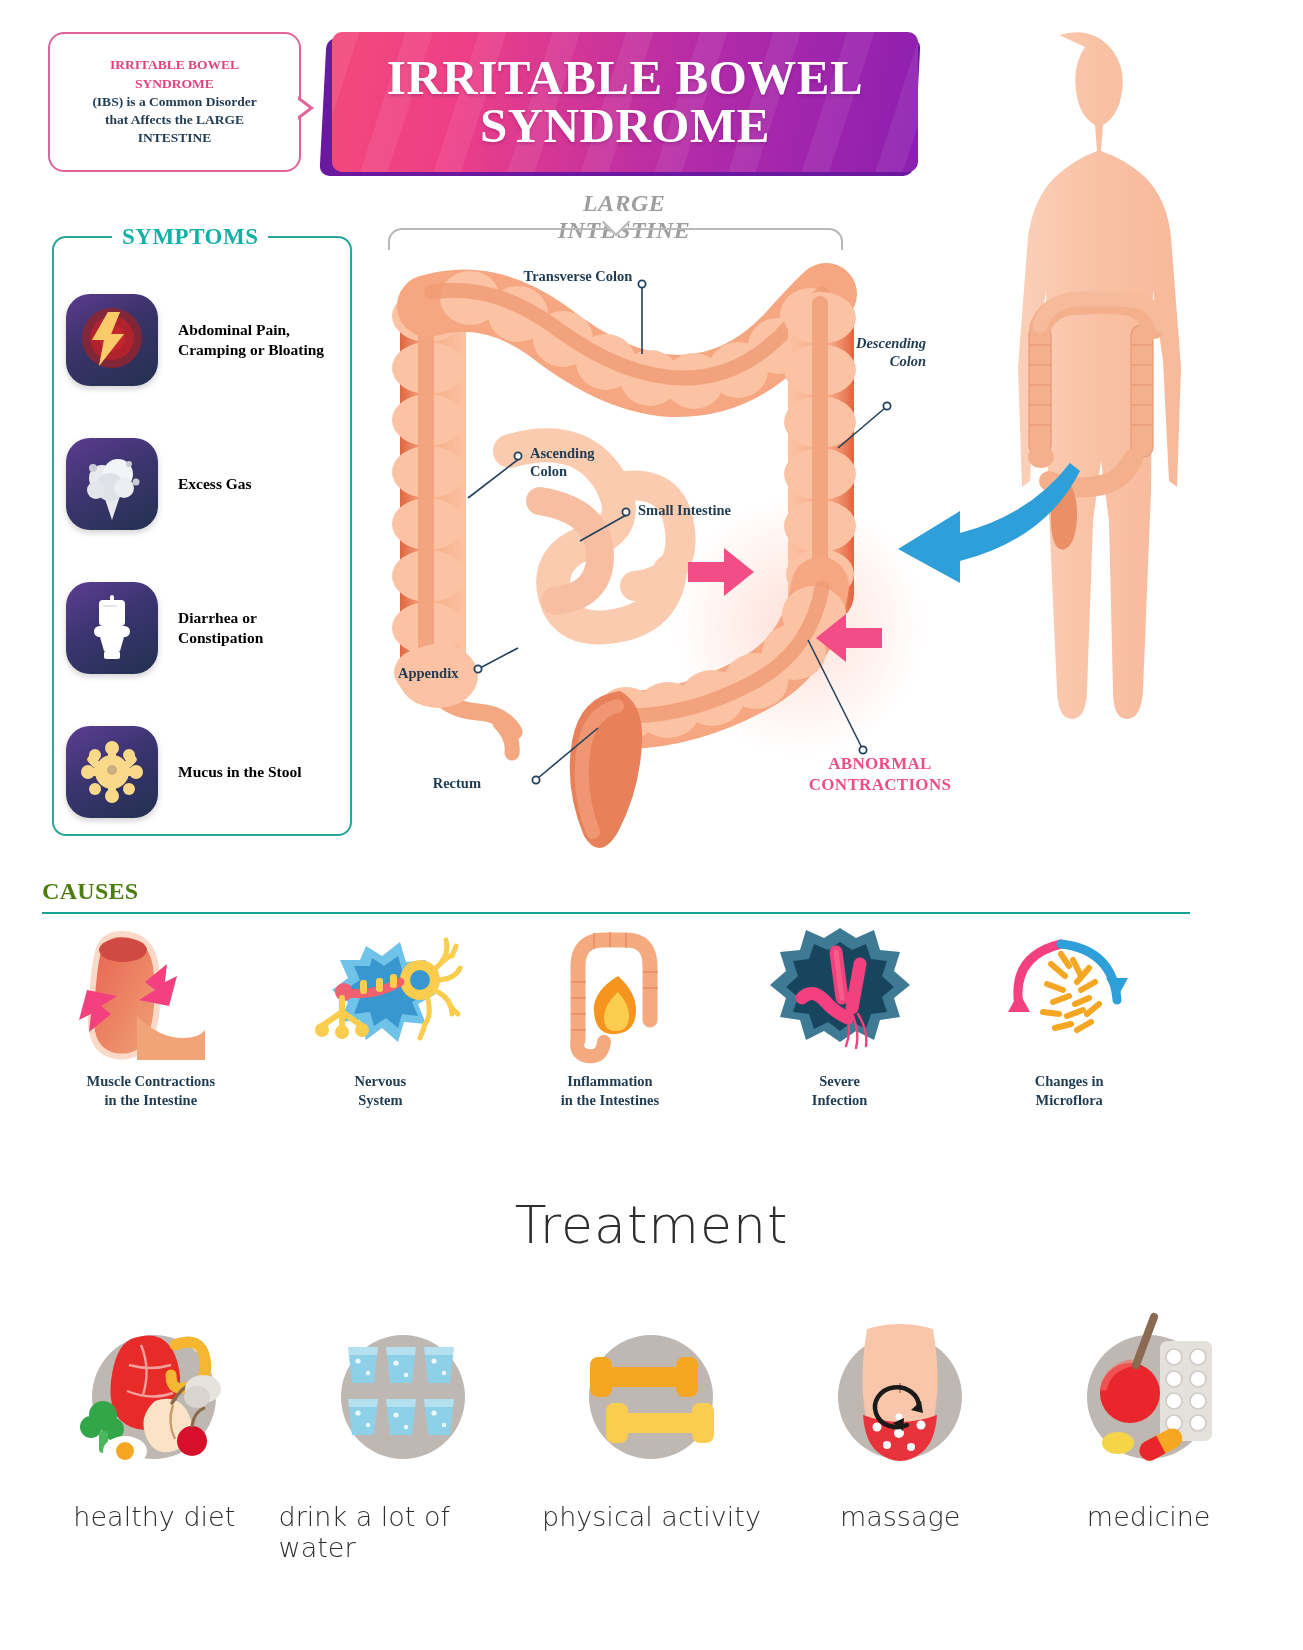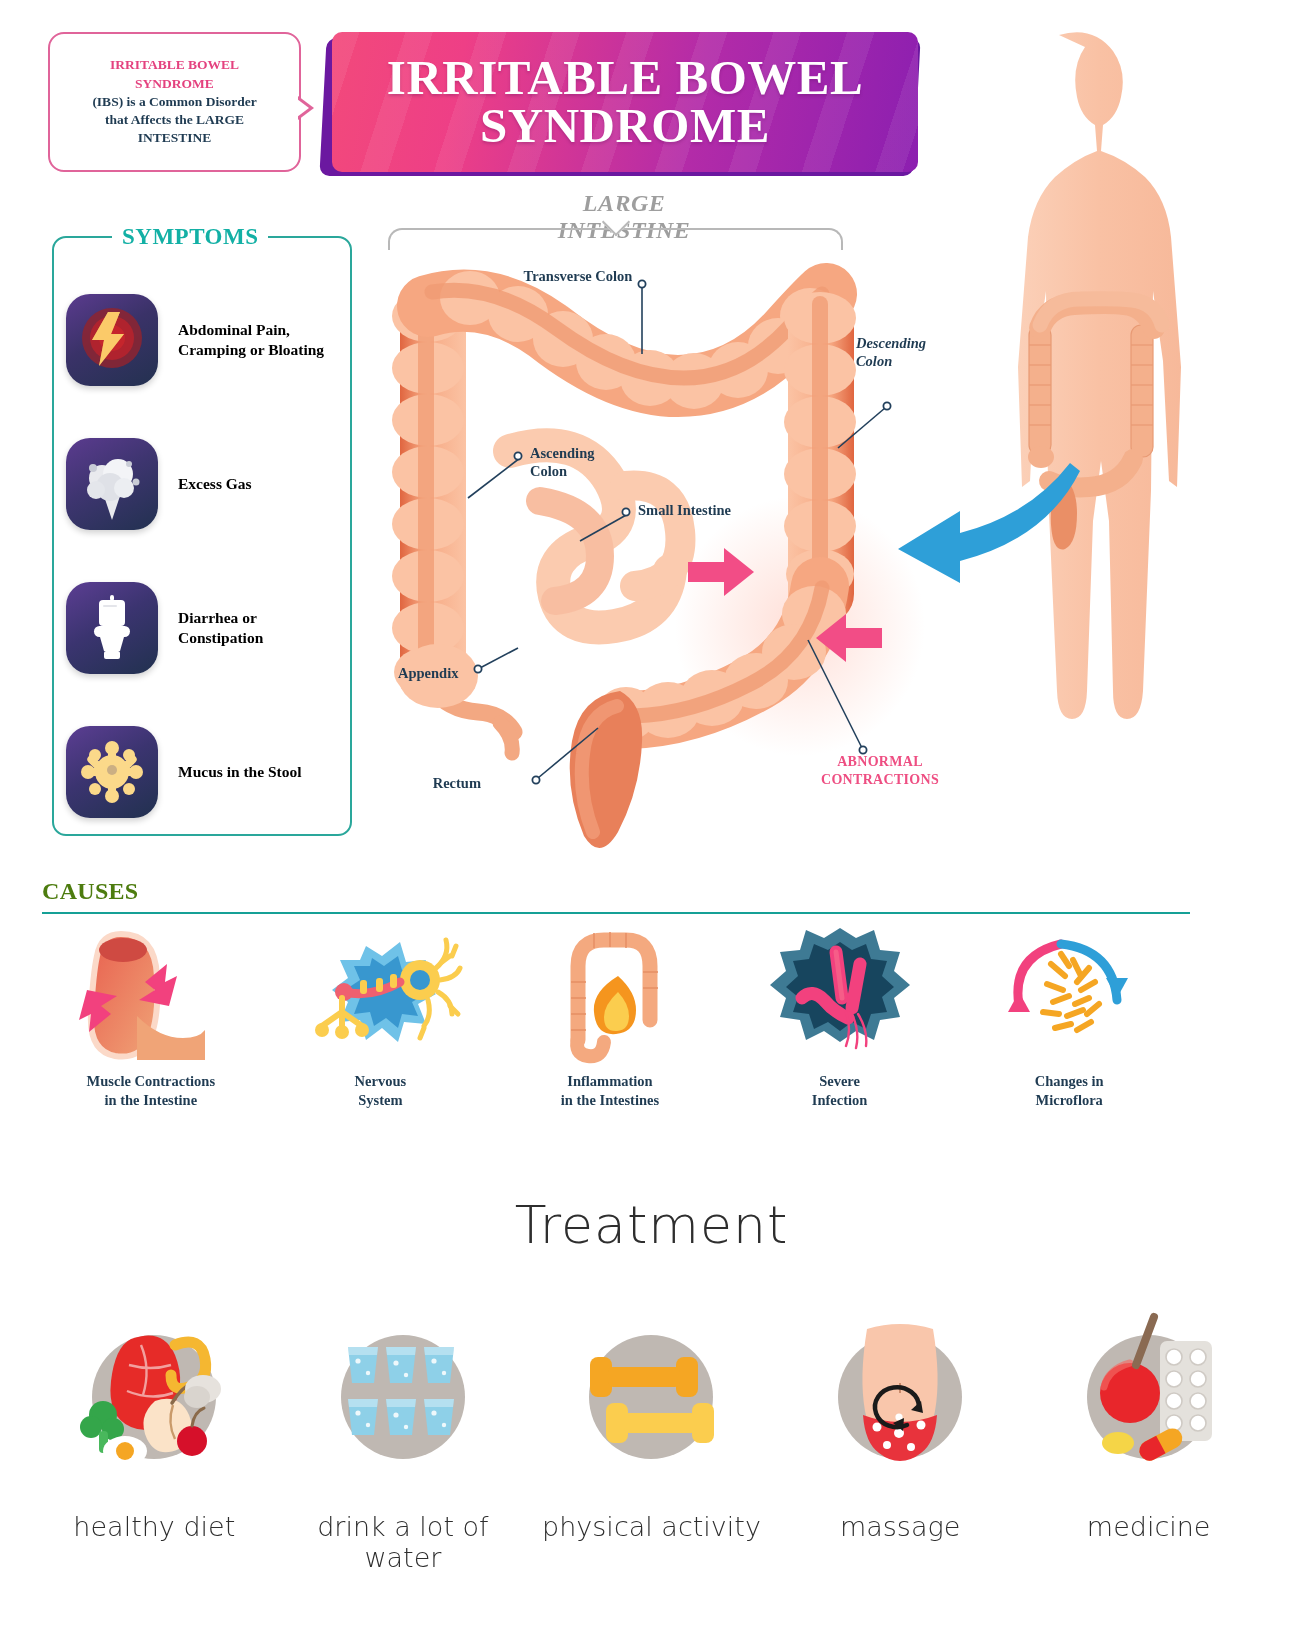--- a/index.html
+++ b/index.html
@@ -115,25 +115,25 @@
   .ico-gas  { background: linear-gradient(150deg,#5b3b8f 0%,#3e3570 45%,#223150 100%); }
   .ico-toilet{ background: linear-gradient(150deg,#5c3e93 0%,#3b3470 45%,#21314f 100%); }
   .ico-mucus{ background: linear-gradient(150deg,#5c3e93 0%,#3b3470 45%,#21314f 100%); }
 
   
   .diagram { position: absolute; left: 370px; top: 236px; width: 620px; height: 600px; }
   .lbl {
     position: absolute; font-size: 14.5px; font-weight: bold;
     color: #1f3b52; line-height: 1.25; white-space: nowrap;
   }
-  .lbl.c { text-align: left; }
+  .lbl.c { text-align: right; }
   .lbl.r { text-align: right; }
   .abn-lbl {
     position: absolute; left: 790px; top: 753px; width: 180px;
-    text-align: center; font-size: 14px; font-weight: bold;
+    text-align: center; font-size: 17px; font-weight: bold;
     color: #ee4e82; line-height: 1.25; letter-spacing: .3px;
   }
 
   
   .body-fig { position: absolute; left: 955px; top: 25px; width: 300px; height: 820px; }
 
   
   .causes-title {
     position: absolute; left: 42px; top: 878px;
     font-size: 24px; font-weight: bold; color: #4d7c0f; letter-spacing: .3px;
@@ -158,21 +158,21 @@
     position: absolute; left: 0; top: 1195px; width: 1303px;
     text-align: center; font-size: 52px; color: #2e2e2e;
     font-family: "DejaVu Sans", sans-serif; font-weight: 300; letter-spacing: 1px;
   }
   .treat-grid {
     position: absolute; left: 30px; top: 1305px; width: 1243px; display: flex;
   }
   .treat-cell { flex: 1; display: flex; flex-direction: column; align-items: center; }
   .treat-art { width: 170px; height: 170px; position: relative; }
   .treat-cap {
-    margin-top: 36px; text-align: center; font-size: 27px; color: #2e2e2e;
+    margin-top: 26px; text-align: left; font-size: 27px; color: #2e2e2e;
     font-family: "DejaVu Sans", sans-serif; font-weight: 300;
   }
   svg { display: block; overflow: visible; }
 </style>
 </head>
 <body>
 
 <div class="callout">
   <p>
     <span class="hl">IRRITABLE BOWEL</span><br>

